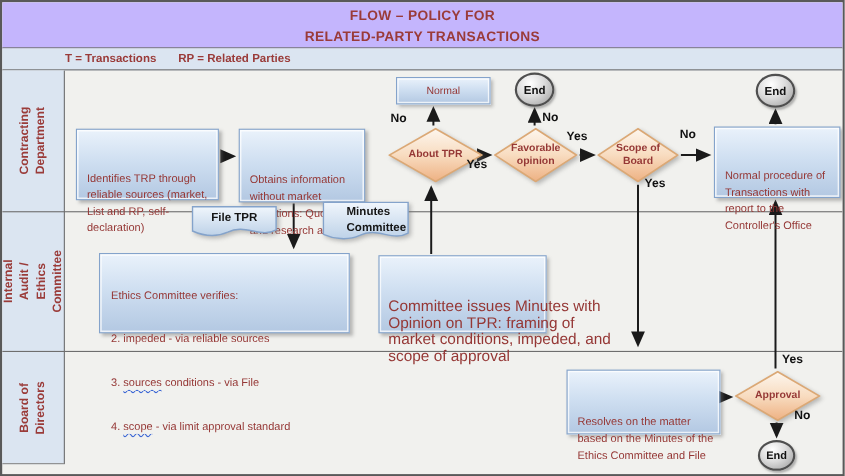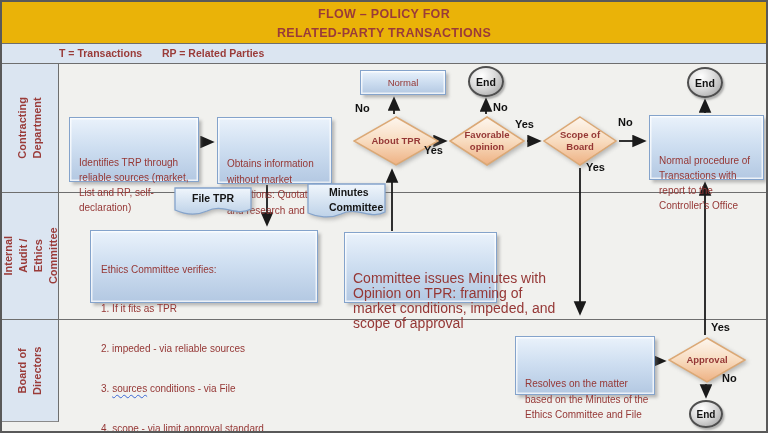--- a/index.html
+++ b/index.html
@@ -1,20 +1,20 @@
 <!DOCTYPE html>
 <html><head>
 <meta charset="utf-8">
 <style>
   html,body{margin:0;padding:0;background:#e8e8e6;font-family:"Liberation Sans","DejaVu Sans",sans-serif;}
   .canvas{position:relative;width:768px;height:433px;background:#f1f1ee;border:2px solid #595959;box-sizing:border-box;overflow:hidden;}
   .stage{position:absolute;left:0;top:0;width:764px;height:429px;}
   .abs{position:absolute;}
   
-  .titlebar{left:0;top:0;width:764px;height:41px;background:#eab308;border-bottom:1px solid #6e6e6e;text-align:center;color:#9a3b39;font-weight:bold;font-size:12.5px;letter-spacing:.3px;}
+  .titlebar{left:0;top:0;width:764px;height:41px;background:#c4b5fd;border-bottom:1px solid #6e6e6e;text-align:center;color:#9a3b39;font-weight:bold;font-size:12.5px;letter-spacing:.3px;}
   .titlebar .t1{margin-top:5px;}
   .titlebar .t2{margin-top:5px;}
   .legendrow{left:0;top:42px;width:764px;height:19px;background:#dbe5f1;border-bottom:1px solid #6e6e6e;color:#9a3b39;font-weight:bold;font-size:10.5px;}
   .legendrow span{position:absolute;top:3px;}
   
   .lanecol{left:0;top:62px;width:56px;height:357px;background:#dbe5f1;border-right:1px solid #6e6e6e;border-bottom:1px solid #8a8a8a;}
   .sep{left:0;width:764px;height:1px;background:#6e6e6e;}
   .lanelabel{width:56px;display:flex;align-items:center;justify-content:center;}
   .lanelabel .rot{transform:rotate(-90deg);white-space:pre-line;text-align:center;color:#9a3b39;font-weight:bold;font-size:11px;line-height:1.35;}
   
@@ -159,31 +159,30 @@
     <span>End</span>
   </div>
 
   <div class="abs doc" style="left:172px;top:185px;width:66px;height:32px">
     <svg width="78" height="32">
           <path d="M1,1 L77,1 L77,22 C63,30 49,16 33,24 C22,29 10,27 1,23 Z" fill="url(#gDoc)" stroke="#84a3cb" stroke-width="1.3"></path>
         </svg>
     <div class="dlabel" style="left:0;top:4px;width:78px;text-align:center">File TPR</div>
   </div>
 
-  <div class="abs doc" style="left:305px;top:181px;width:79px;height:39px">
+  <div class="abs doc" style="left:291px;top:181px;width:79px;height:39px">
     <svg width="79" height="39">
           <path d="M1,1 L78,1 L78,29 C64,37 50,23 34,31 C23,36 10,34 1,30 Z" fill="url(#gDoc)" stroke="#84a3cb" stroke-width="1.3"></path>
         </svg>
     <div class="dlabel" style="left:22px;top:2px">Minutes
 Committee</div>
   </div>
 
   <div class="abs procbox" style="left:88px;top:228px;width:228px;height:73px;padding:5px 0 0 10px;line-height:13.3px">
     <div>Ethics Committee verifies:</div>
-    <div>1. If it fits as TPR</div>
     <div>2. impeded - via reliable sources</div>
     <div><span>3. </span><span class="wavy">sources</span><span> conditions - via File</span></div>
     <div><span>4. </span><span class="wavy">scope</span><span> - via limit approval standard</span></div>
   </div>
 
   <div class="abs procbox" style="left:342px;top:230px;width:153px;height:71px;padding:8px 0 0 8px;line-height:15px;font-size:14px">
     <div>Committee issues Minutes with
 Opinion on TPR: framing of
 market conditions, impeded, and
 scope of approval</div>

